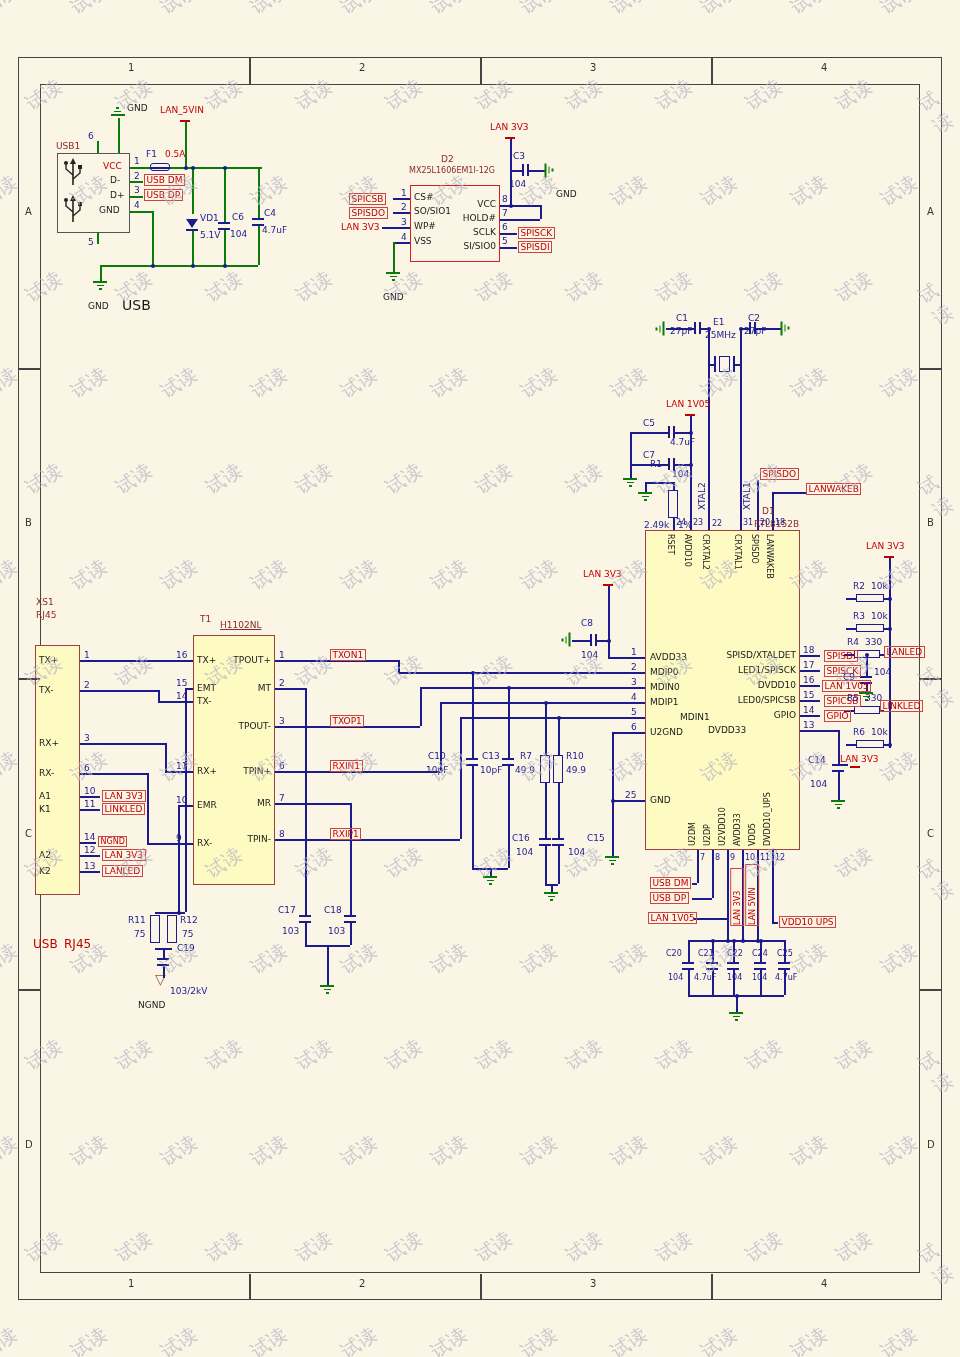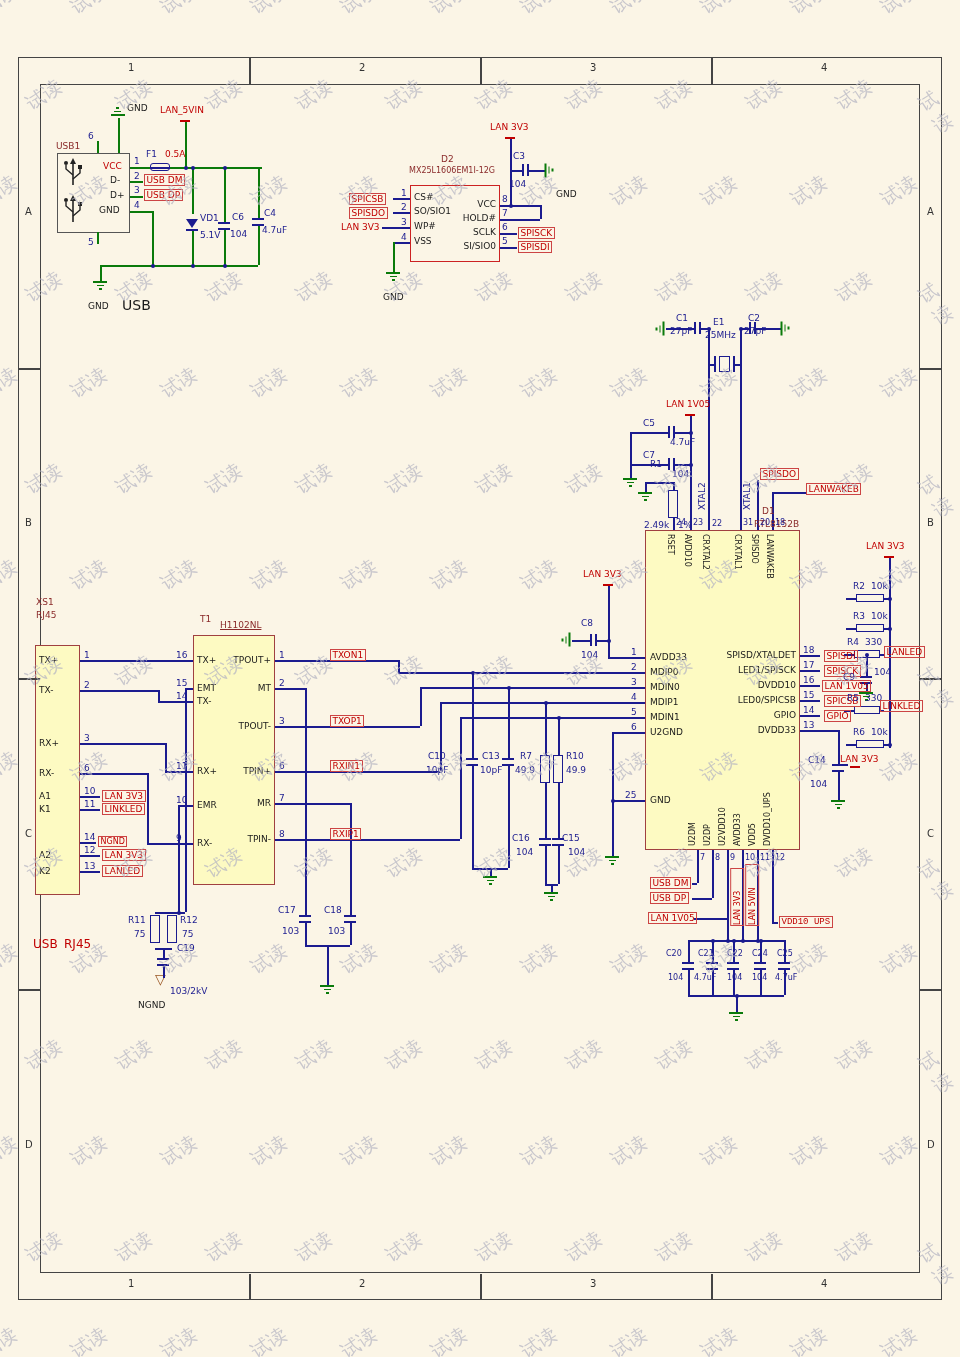--- a/index.html
+++ b/index.html
@@ -539,35 +539,35 @@
     <div class="lbl val" style="left: 631px; top: 662px;">2</div>
     <div class="lbl val" style="left: 631px; top: 677px;">3</div>
     <div class="lbl val" style="left: 631px; top: 692px;">4</div>
     <div class="lbl val" style="left: 631px; top: 707px;">5</div>
     <div class="lbl val" style="left: 631px; top: 722px;">6</div>
     <div class="lbl val" style="left: 625px; top: 790px;">25</div>
     <div class="lbl pin" style="left: 650px; top: 652px;">AVDD33</div>
     <div class="lbl pin" style="left: 650px; top: 667px;">MDIP0</div>
     <div class="lbl pin" style="left: 650px; top: 682px;">MDIN0</div>
     <div class="lbl pin" style="left: 650px; top: 697px;">MDIP1</div>
-    <div class="lbl pin" style="left: 650px; top: 712px;">MDIN1</div>
+    <div class="lbl pin" style="left: 680px; top: 712px;">MDIN1</div>
     <div class="lbl pin" style="left: 650px; top: 727px;">U2GND</div>
     <div class="lbl pin" style="left: 650px; top: 795px;">GND</div>
     <div class="lbl val" style="left: 803px; top: 645px;">18</div>
     <div class="lbl val" style="left: 803px; top: 660px;">17</div>
     <div class="lbl val" style="left: 803px; top: 675px;">16</div>
     <div class="lbl val" style="left: 803px; top: 690px;">15</div>
     <div class="lbl val" style="left: 803px; top: 705px;">14</div>
     <div class="lbl val" style="left: 803px; top: 720px;">13</div>
     <div class="lbl pin" style="left: 708px; top: 650px; width: 88px; text-align: right;">SPISD/XTALDET</div>
     <div class="lbl pin" style="left: 708px; top: 665px; width: 88px; text-align: right;">LED1/SPISCK</div>
     <div class="lbl pin" style="left: 708px; top: 680px; width: 88px; text-align: right;">DVDD10</div>
     <div class="lbl pin" style="left: 708px; top: 695px; width: 88px; text-align: right;">LED0/SPICSB</div>
     <div class="lbl pin" style="left: 708px; top: 710px; width: 88px; text-align: right;">GPIO</div>
-    <div class="lbl pin" style="left: 708px; top: 725px; width: 88px; text-align: right;">DVDD33</div>
+    <div class="lbl pin" style="left: 708px; top: 725px; width: 88px; ">DVDD33</div>
     <div class="lbl netbox" style="left: 824px; top: 650px;">SPISDI</div>
     <div class="lbl netbox" style="left: 824px; top: 665px;">SPISCK</div>
     <div class="lbl netbox" style="left: 822px; top: 680px;">LAN 1V05</div>
     <div class="lbl netbox" style="left: 824px; top: 695px;">SPICSB</div>
     <div class="lbl netbox" style="left: 824px; top: 710px;">GPIO</div>
     <div class="lbl val sm" style="left: 700px; top: 853px;">7</div>
     <div class="lbl val sm" style="left: 715px; top: 853px;">8</div>
     <div class="lbl val sm" style="left: 730px; top: 853px;">9</div>
     <div class="lbl val sm" style="left: 745px; top: 853px;">10</div>
     <div class="lbl val sm" style="left: 760px; top: 853px;">11</div>
@@ -576,21 +576,21 @@
     <div class="lbl vtb pin sm" style="left: 703px; top: 776px; height: 70px;">U2DP</div>
     <div class="lbl vtb pin sm" style="left: 718px; top: 766px; height: 80px;">U2VDD10</div>
     <div class="lbl vtb pin sm" style="left: 733px; top: 776px; height: 70px;">AVDD33</div>
     <div class="lbl vtb pin sm" style="left: 748px; top: 776px; height: 70px;">VDD5</div>
     <div class="lbl vtb pin sm" style="left: 763px; top: 754px; height: 92px;">DVDD10_UPS</div>
     <div class="lbl netbox" style="left: 650px; top: 877px;">USB DM</div>
     <div class="lbl netbox" style="left: 650px; top: 892px;">USB DP</div>
     <div class="lbl netbox" style="left: 648px; top: 912px;">LAN 1V05</div>
     <div class="lbl vtb netbox sm" style="left: 730px; top: 868px; height: 56px;">LAN 3V3</div>
     <div class="lbl vtb netbox sm" style="left: 745px; top: 864px; height: 60px;">LAN 5VIN</div>
-    <div class="lbl netbox" style="left: 779px; top: 916px; font-family: Liberation Mono, monospace;">VDD10 UPS</div>
+    <div class="lbl netbox" style="left: 779px; top: 916px;">VDD10 UPS</div>
     <div class="lbl net" style="left: 583px; top: 569px;">LAN 3V3</div>
     <div class="lbl val" style="left: 581px; top: 618px;">C8</div>
     <div class="lbl val" style="left: 581px; top: 650px;">104</div>
     <div class="lbl val sm" style="left: 666px; top: 949px;">C20</div>
     <div class="lbl val sm" style="left: 668px; top: 973px;">104</div>
     <div class="lbl val sm" style="left: 698px; top: 949px;">C21</div>
     <div class="lbl val sm" style="left: 694px; top: 973px;">4.7uF</div>
     <div class="lbl val sm" style="left: 727px; top: 949px;">C22</div>
     <div class="lbl val sm" style="left: 727px; top: 973px;">104</div>
     <div class="lbl val sm" style="left: 752px; top: 949px;">C24</div>
@@ -672,21 +672,21 @@
     <div class="lbl val" style="left: 428px; top: 751px;">C10</div>
     <div class="lbl val" style="left: 426px; top: 765px;">10pF</div>
     <div class="lbl val" style="left: 482px; top: 751px;">C13</div>
     <div class="lbl val" style="left: 480px; top: 765px;">10pF</div>
     <div class="lbl val" style="left: 520px; top: 751px;">R7</div>
     <div class="lbl val" style="left: 515px; top: 765px;">49.9</div>
     <div class="lbl val" style="left: 566px; top: 751px;">R10</div>
     <div class="lbl val" style="left: 566px; top: 765px;">49.9</div>
     <div class="lbl val" style="left: 512px; top: 833px;">C16</div>
     <div class="lbl val" style="left: 516px; top: 847px;">104</div>
-    <div class="lbl val" style="left: 562px; top: 833px;">C15</div>
+    <div class="lbl val" style="left: 587px; top: 833px;">C15</div>
     <div class="lbl val" style="left: 568px; top: 847px;">104</div>
     <div class="lbl val" style="left: 128px; top: 915px;">R11</div>
     <div class="lbl val" style="left: 134px; top: 929px;">75</div>
     <div class="lbl val" style="left: 180px; top: 915px;">R12</div>
     <div class="lbl val" style="left: 182px; top: 929px;">75</div>
     <div class="lbl val" style="left: 177px; top: 943px;">C19</div>
     <div class="lbl val" style="left: 170px; top: 986px;">103/2kV</div>
     <div class="lbl pin" style="left: 138px; top: 1000px;">NGND</div>
     <div class="lbl net med" style="left: 33px; top: 938px;">USB</div>
     <div class="lbl net med" style="left: 64px; top: 938px;">RJ45</div>

